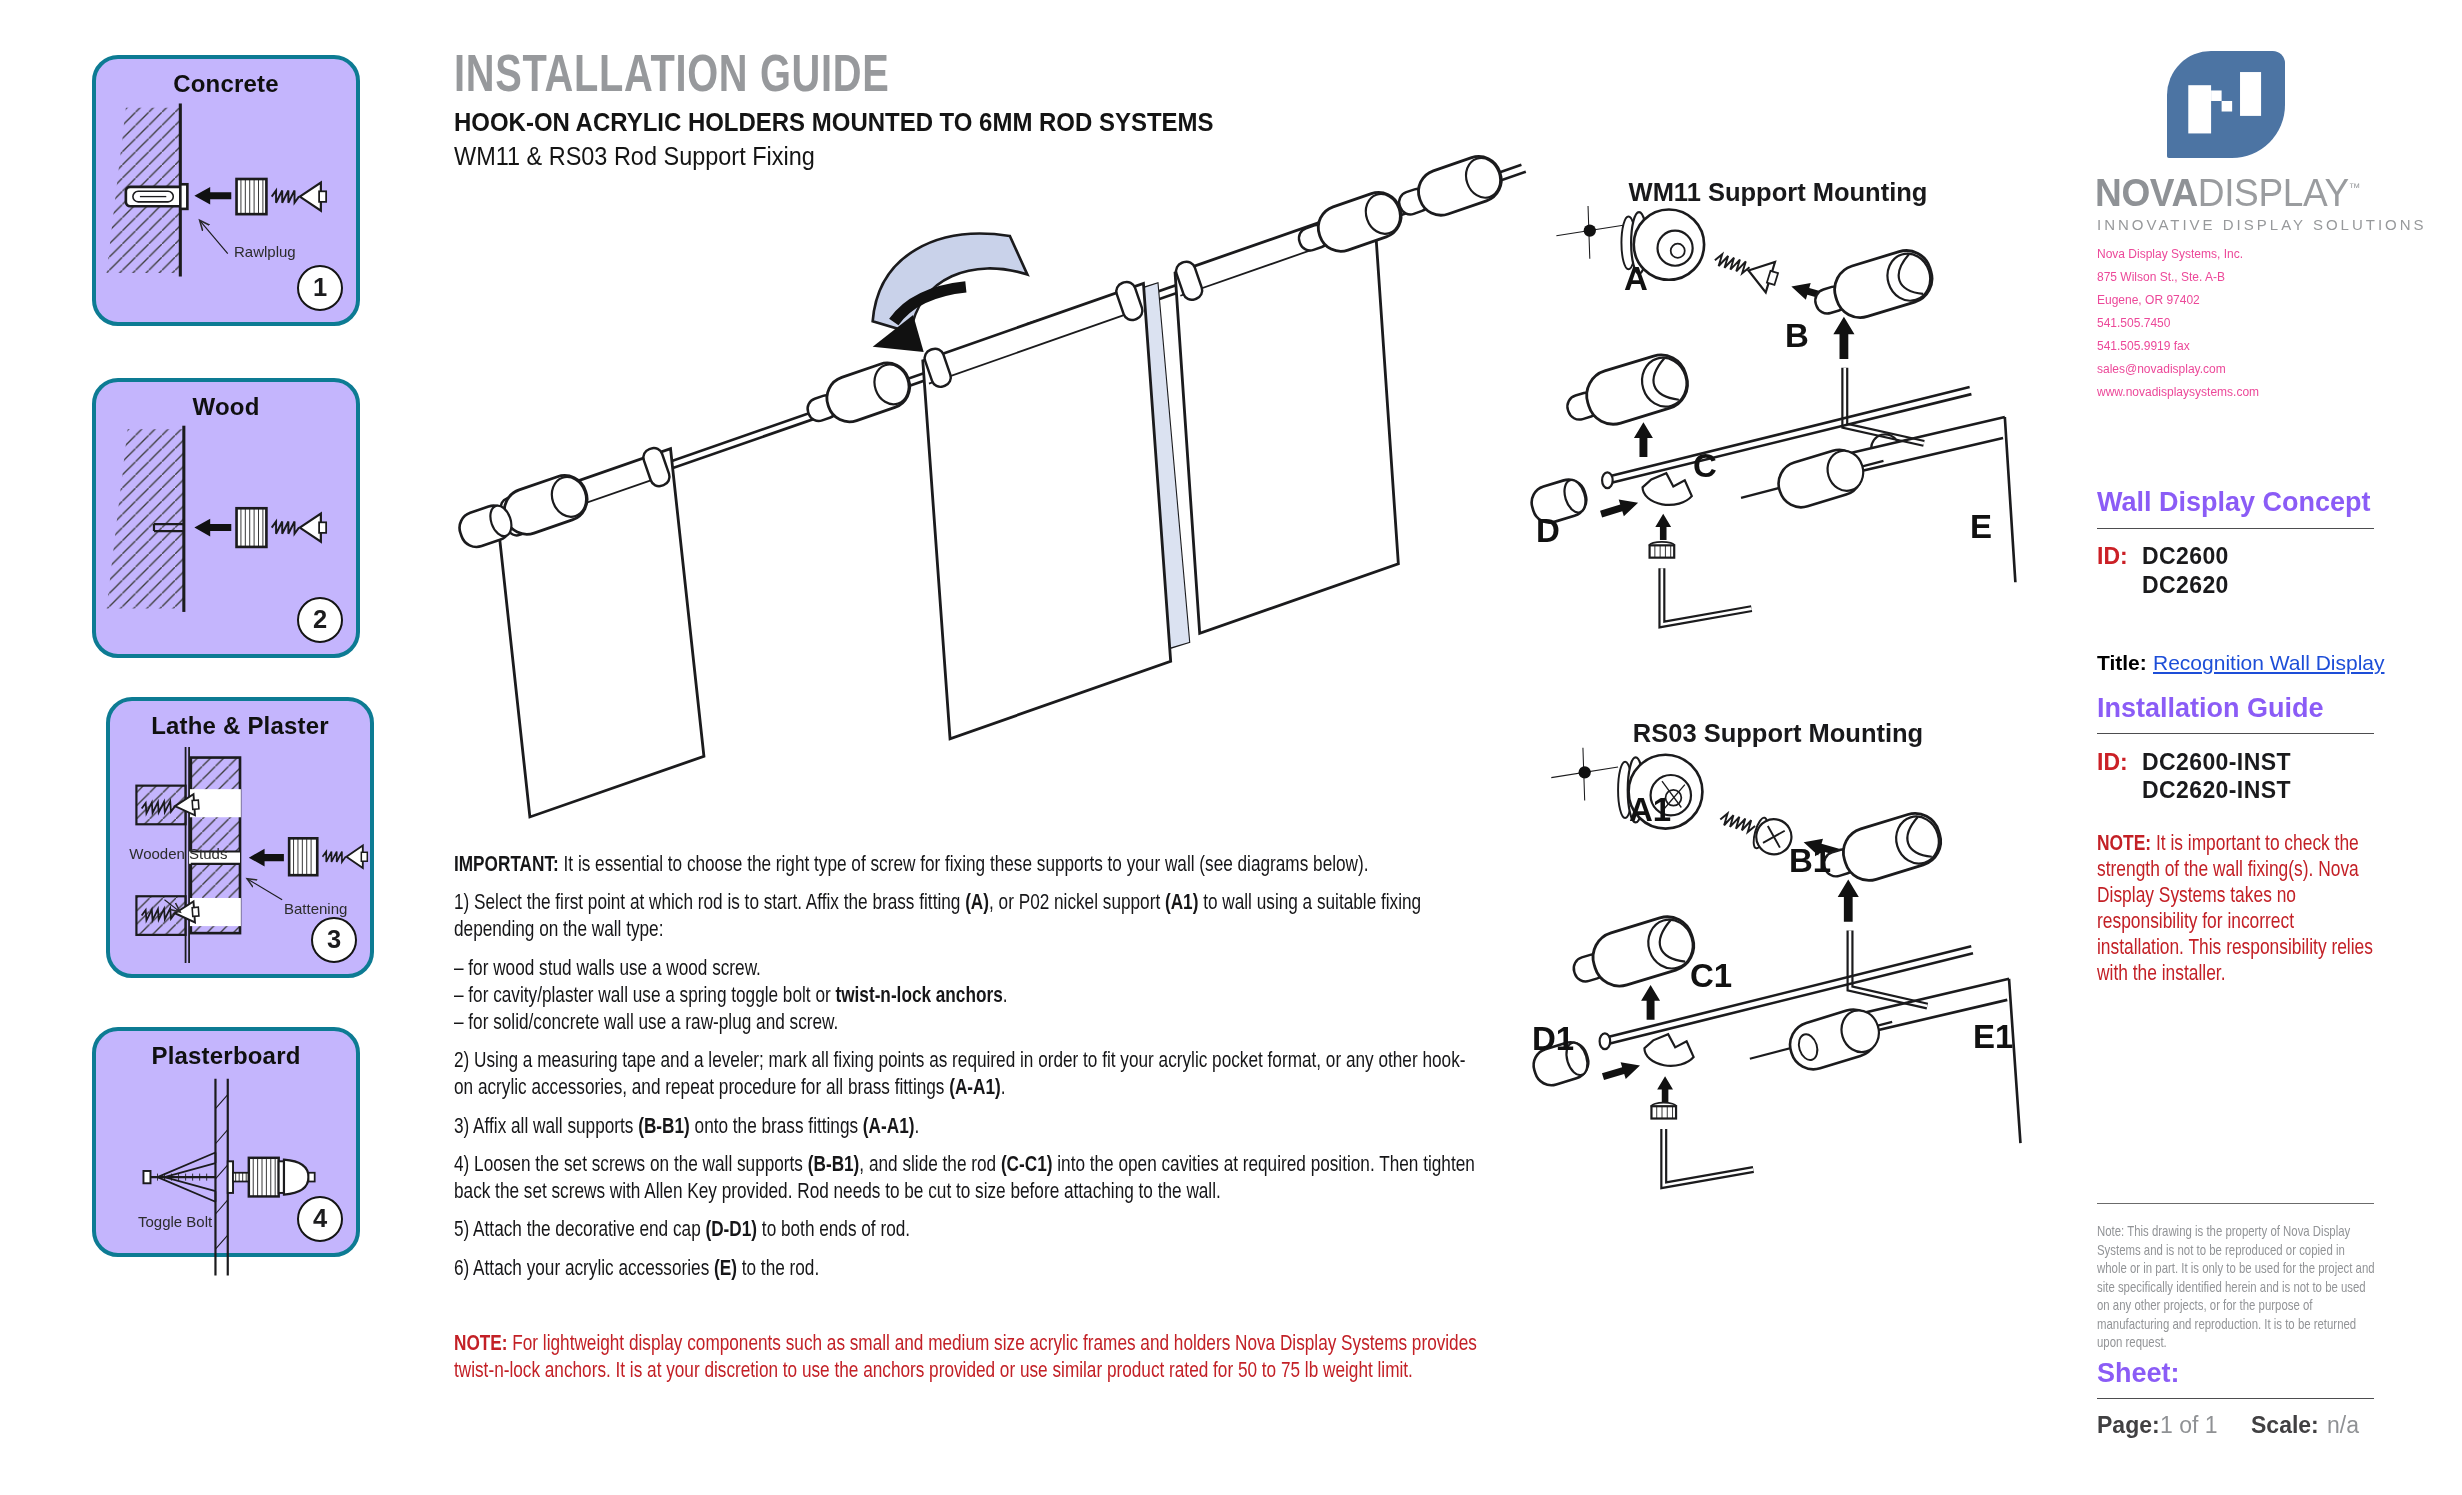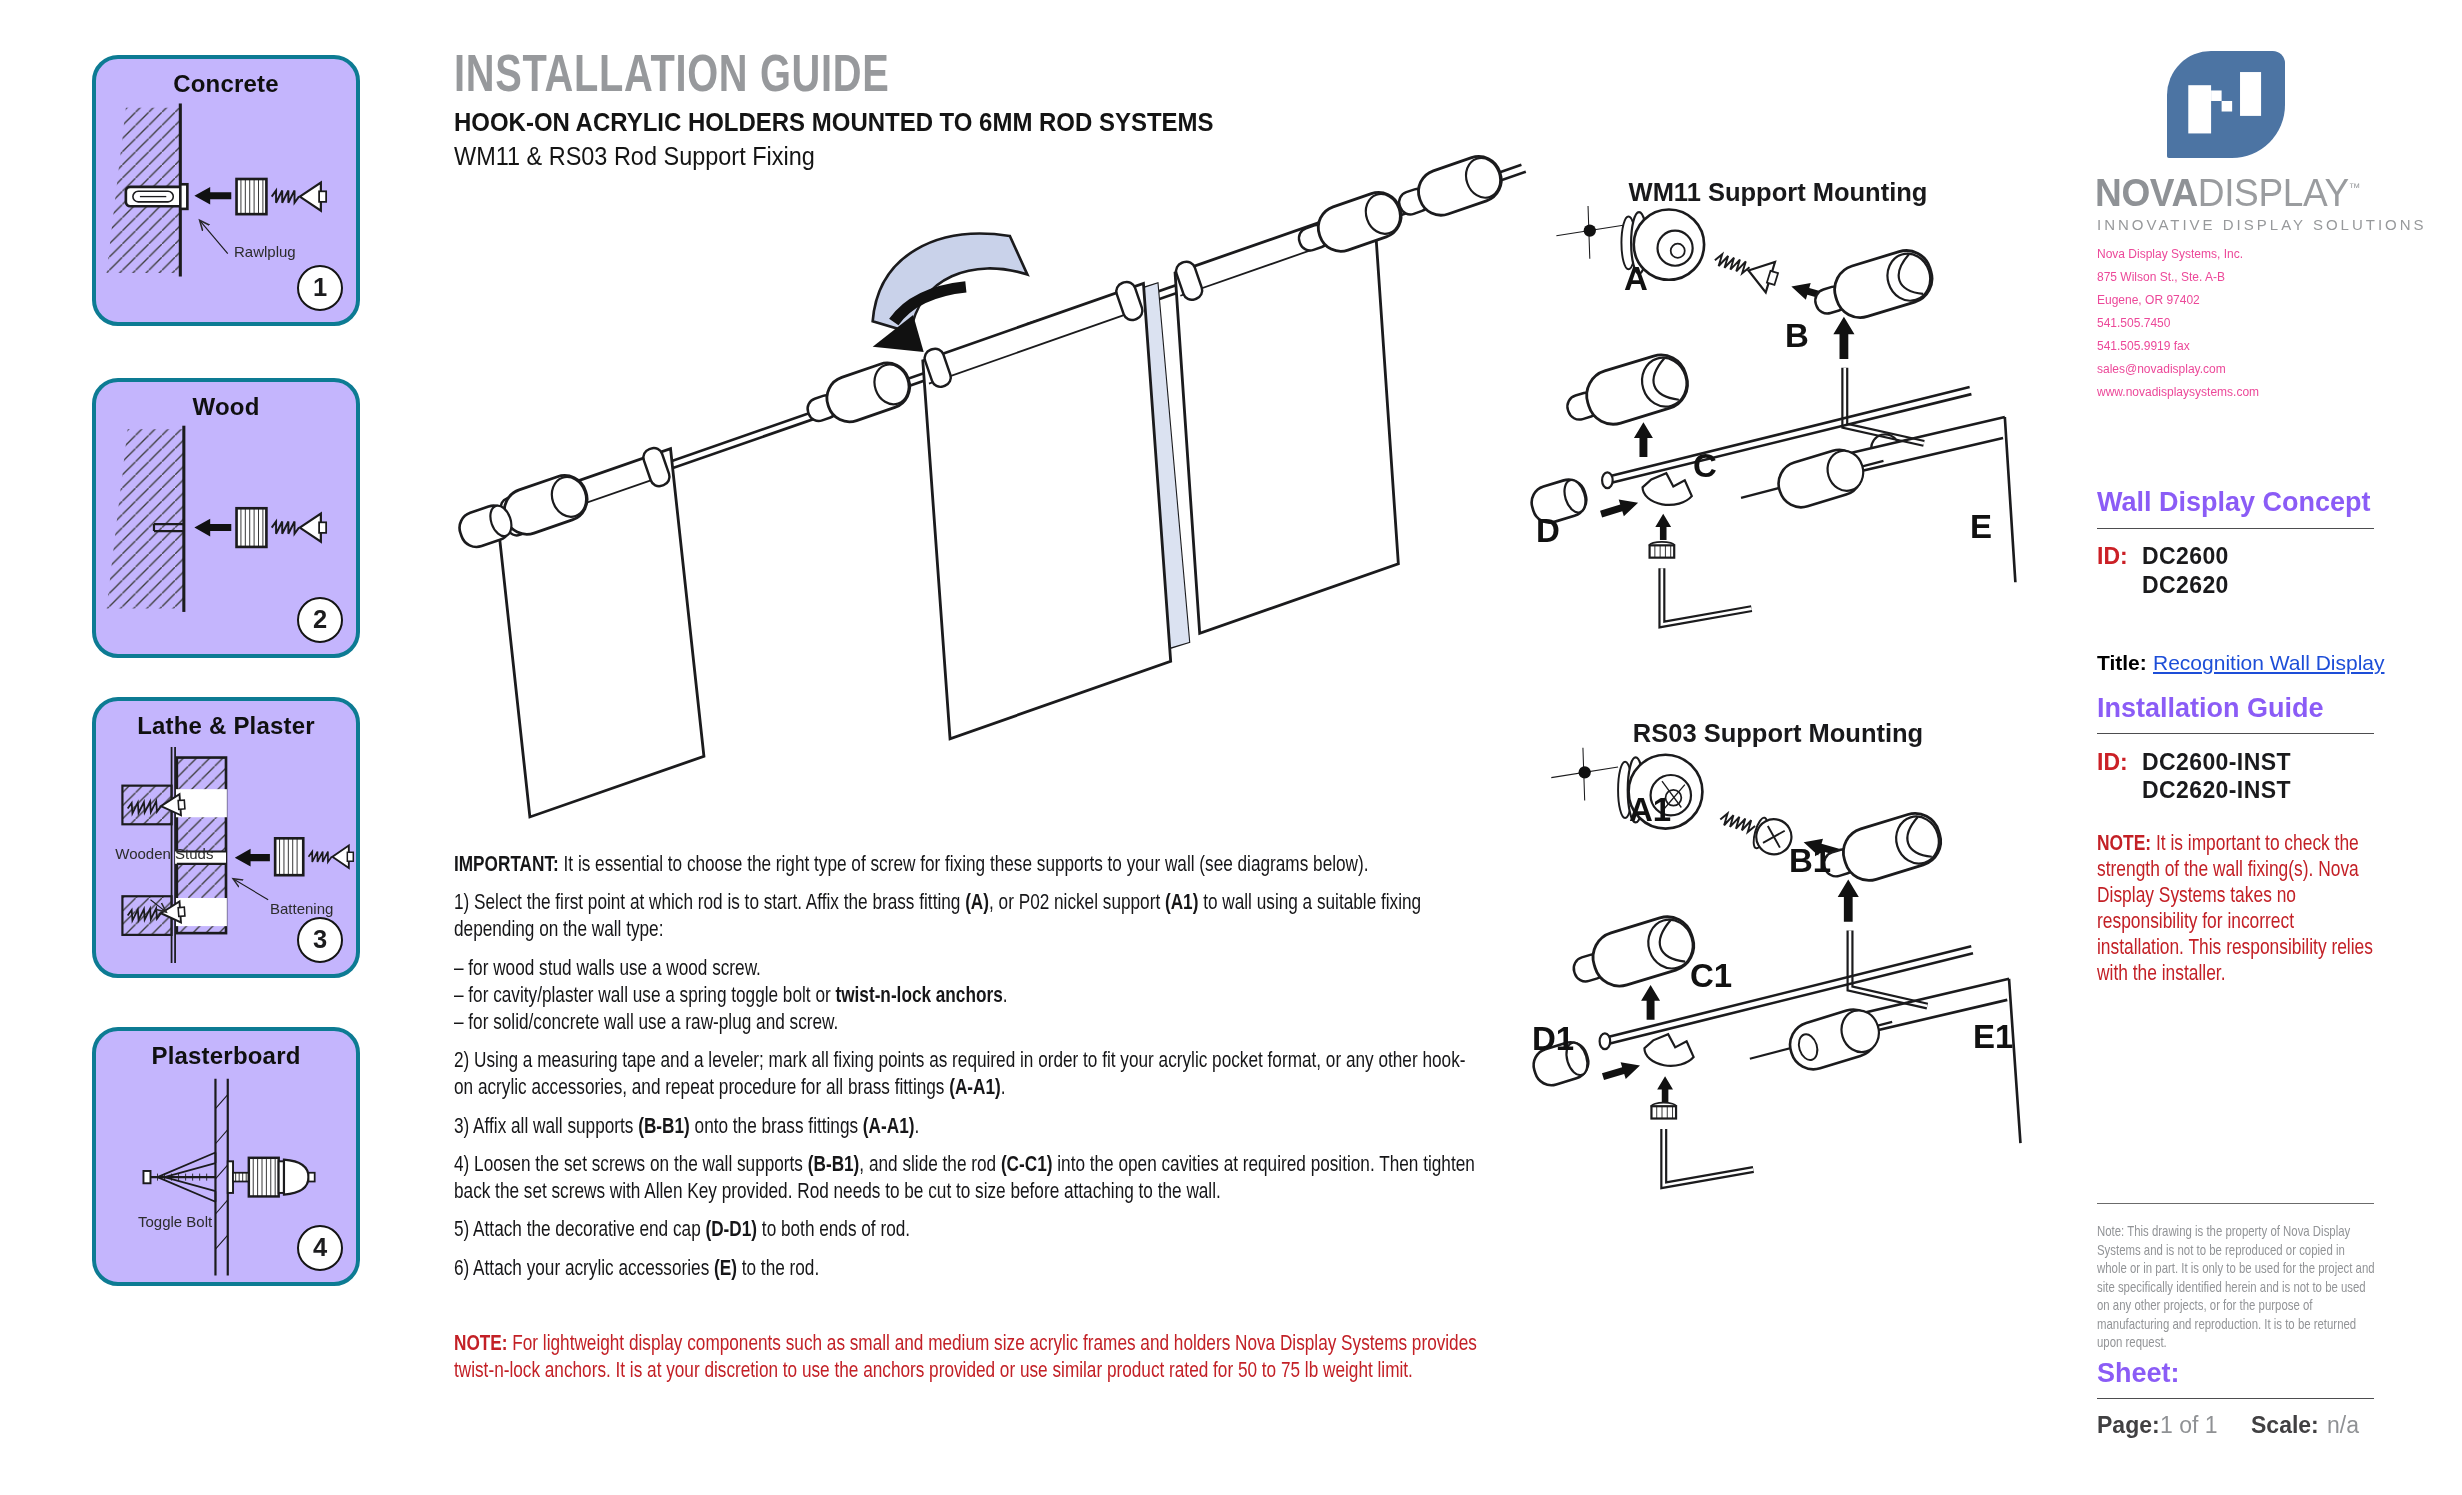--- a/index.html
+++ b/index.html
@@ -93,21 +93,21 @@
     <path d="M112,120 L130,110 V116 H154 V124 H130 V130 Z" fill="#111" stroke="none"></path>
     <rect x="160" y="98" width="34" height="44" fill="#fff" stroke-width="3"></rect>
     <path d="M165,98 V142 M170,98 V142 M175,98 V142 M180,98 V142 M185,98 V142 M190,98 V142" stroke-width="1"></path>
     <path d="M200,120 l5,-7 v14 l7,-14 v14 l7,-14 v14 l7,-14 v14 l5,-7" stroke-width="2.2"></path>
     <polygon points="232,120 256,104 256,136" fill="#fff" stroke-width="2.5"></polygon>
     <rect x="254" y="114" width="8" height="12" fill="#fff" stroke-width="2"></rect>
   </svg>
   <div class="badge">2</div>
 </div>
 
-<div class="abs wallbox" style="left:92px;top:697px;width:268px;height:281px">
+<div class="abs wallbox" style="left:106px;top:697px;width:268px;height:281px">
   <div class="btitle">Lathe &amp; Plaster</div>
   <svg class="abs line" style="left:0;top:39px" width="260" height="230" viewBox="0 0 296 262">
     <path d="M86,8 V254 M90,8 V254" stroke-width="2"></path>
     <rect x="92" y="20" width="56" height="200" fill="url(#hatch)" stroke-width="3"></rect>
     <rect x="91" y="56" width="58" height="32" fill="#fff" stroke="none"></rect>
     <rect x="91" y="180" width="58" height="32" fill="#fff" stroke="none"></rect>
     <rect x="30" y="52" width="56" height="44" fill="url(#hatch)" stroke-width="2.5"></rect>
     <rect x="30" y="178" width="56" height="44" fill="url(#hatch)" stroke-width="2.5"></rect>
     <g transform="translate(36,78) rotate(-4)">
       <path d="M0,0 l5,-6 v12 l7,-12 v12 l7,-12 v12 l7,-12 v12 l7,-12 v12 l5,-6" stroke-width="2"></path>
@@ -130,21 +130,21 @@
       <rect x="52" y="-6" width="8" height="12" fill="#fff" stroke-width="2"></rect>
     </g>
     <line x1="62" y1="182" x2="80" y2="196" stroke-width="1.2" marker-end="url(#tip)"></line>
     <line x1="196" y1="182" x2="156" y2="158" stroke-width="1.2" marker-end="url(#tip)"></line>
   </svg>
   <div class="abs diag-label" style="left:19.3px;top:144px;line-height:18.5px">Wooden Studs</div>
   <div class="abs diag-label" style="left:174px;top:199px">Battening</div>
   <div class="badge">3</div>
 </div>
 
-<div class="abs wallbox" style="left:92px;top:1027px;width:268px;height:259px">
+<div class="abs wallbox" style="left:92px;top:1027px;width:268px;height:230px">
   <div class="btitle">Plasterboard</div>
   <svg class="abs line" style="left:0;top:39px" width="260" height="216" viewBox="0 0 296 246">
     <path d="M136,10 V234 M150,10 V234" stroke-width="2.5"></path>
     <path d="M136,44 L150,28 M136,84 L150,68 M136,124 L150,108 M136,164 L150,148 M136,204 L150,188" stroke-width="1.2"></path>
     <path d="M70,122 L136,94 M70,122 L136,150 M78,122 L136,106 M78,122 L136,138 M136,94 V106 M136,138 V150" stroke-width="2"></path>
     <line x1="62" y1="122" x2="136" y2="122" stroke-width="2.5"></line>
     <path d="M70,118 v8 M78,118 v8 M86,118 v8 M94,118 v8 M102,118 v8 M110,118 v8 M118,118 v8 M126,118 v8" stroke-width="1"></path>
     <rect x="54" y="115" width="8" height="14" fill="#fff" stroke-width="2.2"></rect>
     <rect x="150" y="104" width="6" height="36" fill="#fff" stroke-width="2.2"></rect>
     <rect x="156" y="117" width="18" height="10" fill="#fff" stroke-width="2"></rect>

